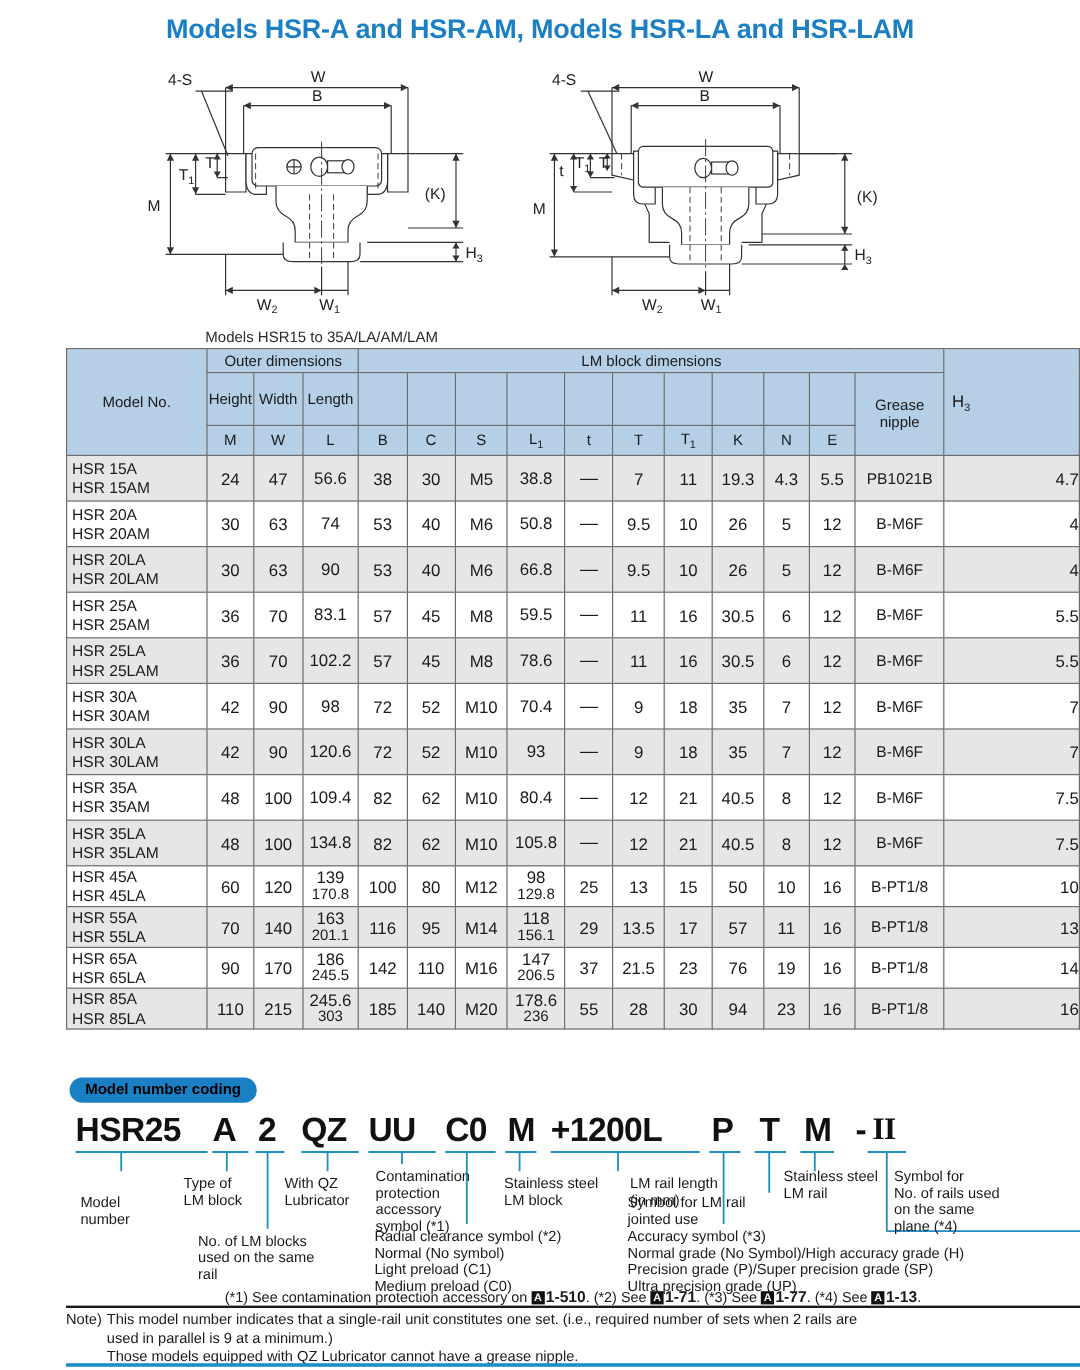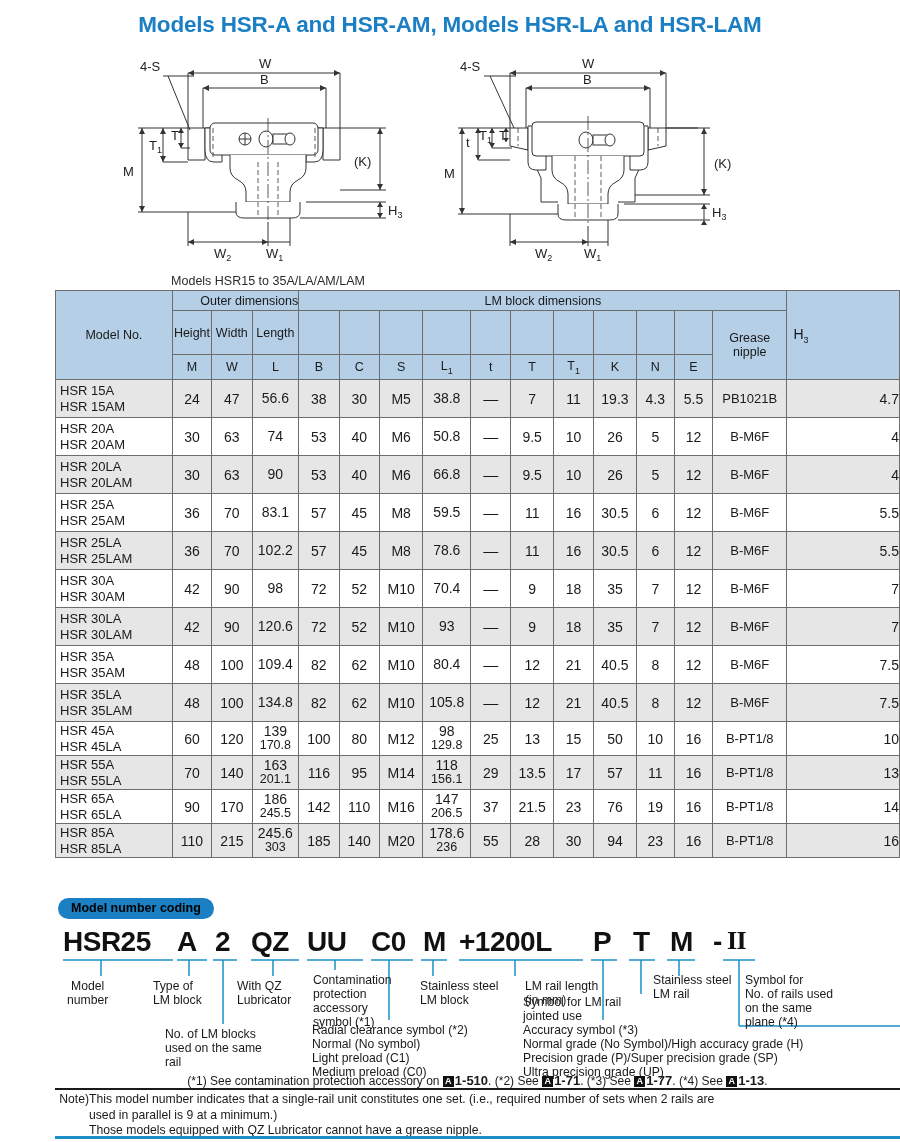--- a/index.html
+++ b/index.html
@@ -134,21 +134,21 @@
   .refbold{ font-weight:bold; font-size:13px; }
 
   .rule-top{
     position:absolute; left:55px; top:1088px; width:845px;
     height:1.6px; background:#1a1a1a;
   }
   .note{
     position:absolute; left:55px; top:1092px; width:845px;
     font-size:12.2px; line-height:1.28;
   }
-  .note .lead{ display:inline-block; width:34px; vertical-align:top;text-align:right;}
+  .note .lead{ display:inline-block; width:34px; vertical-align:top;}
   .note .body{ display:inline-block; width:800px; vertical-align:top;}
   .rule-bottom{
     position:absolute; left:55px; top:1136px; width:845px;
     height:2.6px; background:#1b8fc6;
   }
 </style>
 </head>
 <body>
 
 <div class="page-title">Models HSR-A and HSR-AM, Models HSR-LA and HSR-LAM</div>
@@ -370,21 +370,21 @@
       <col style="width:38px">
       <col style="width:40px">
     <col style="width:36px">
       <col style="width:36px">
       <col style="width:70px">
       <col style="width:106px">
   </colgroup>
   <thead>
     <tr class="hdr-group">
       <th rowspan="3" class="hdr-modelno">Model No.</th>
-      <th colspan="3" style="text-align:right;padding-left:1px;">Outer dimensions</th>
+      <th colspan="3" style="text-align:center;padding-left:1px;">Outer dimensions</th>
       <th colspan="11">LM block dimensions</th>
       <th rowspan="3" class="hdr-h3" style="text-align:left;padding-left:6px;font-size:14px;">H<sub style="font-size:9px">3</sub></th>
     </tr>
     <tr class="hdr-sub">
       <th>Height</th>
       <th>Width</th>
       <th>Length</th>
       <th></th>
       <th></th>
       <th></th>
@@ -758,21 +758,21 @@
       <line x1="586" y1="62" x2="586" y2="96"></line>
       <line x1="624" y1="62" x2="624" y2="78"></line>
 
       <line x1="684" y1="62" x2="684" y2="72"></line>
       <line x1="684" y1="72" x2="684" y2="128"></line>
       <line x1="684" y1="128" x2="845" y2="128"></line>
     </g>
   </svg>
 
   <div id="coding-labels">
-      <div class="lbl" style="left: 12px; top: 82px; text-align: center;">Model
+      <div class="lbl" style="left: 12px; top: 98px;">Model
 number</div>
       <div class="lbl" style="left: 98px; top: 82px;">Type of
 LM block</div>
       <div class="lbl" style="left: 182px; top: 82px;">With QZ
 Lubricator</div>
       <div class="lbl" style="left: 258px; top: 76px;">Contamination
 protection
 accessory
 symbol (*1)</div>
       <div class="lbl" style="left: 365px; top: 82px;">Stainless steel

